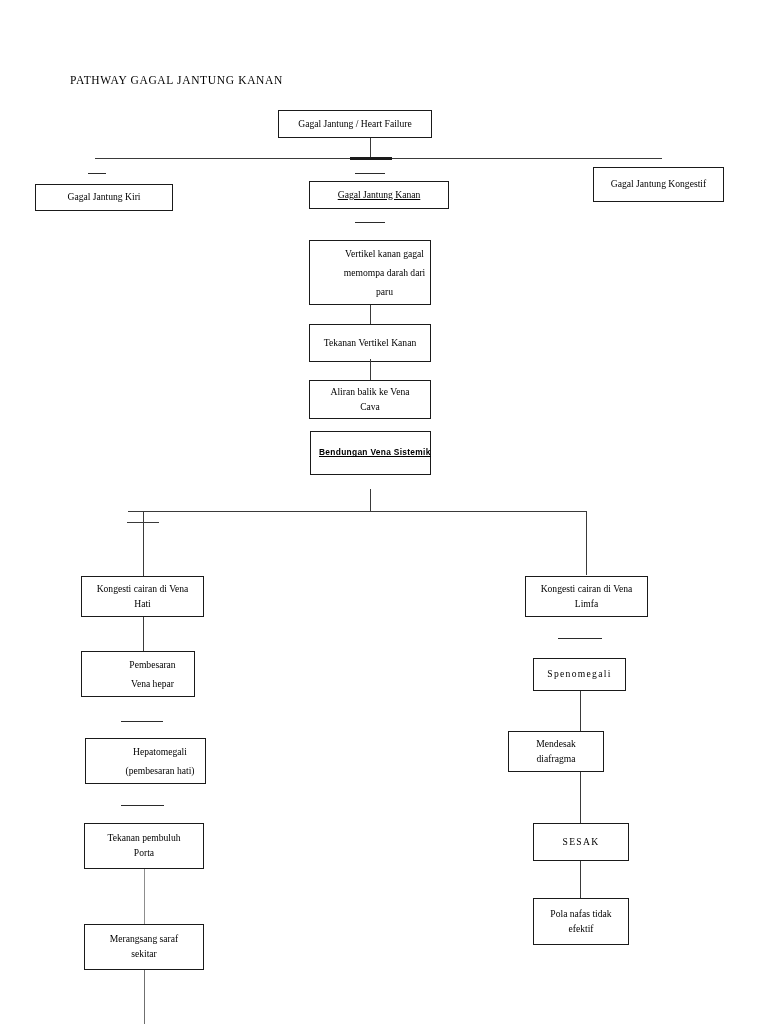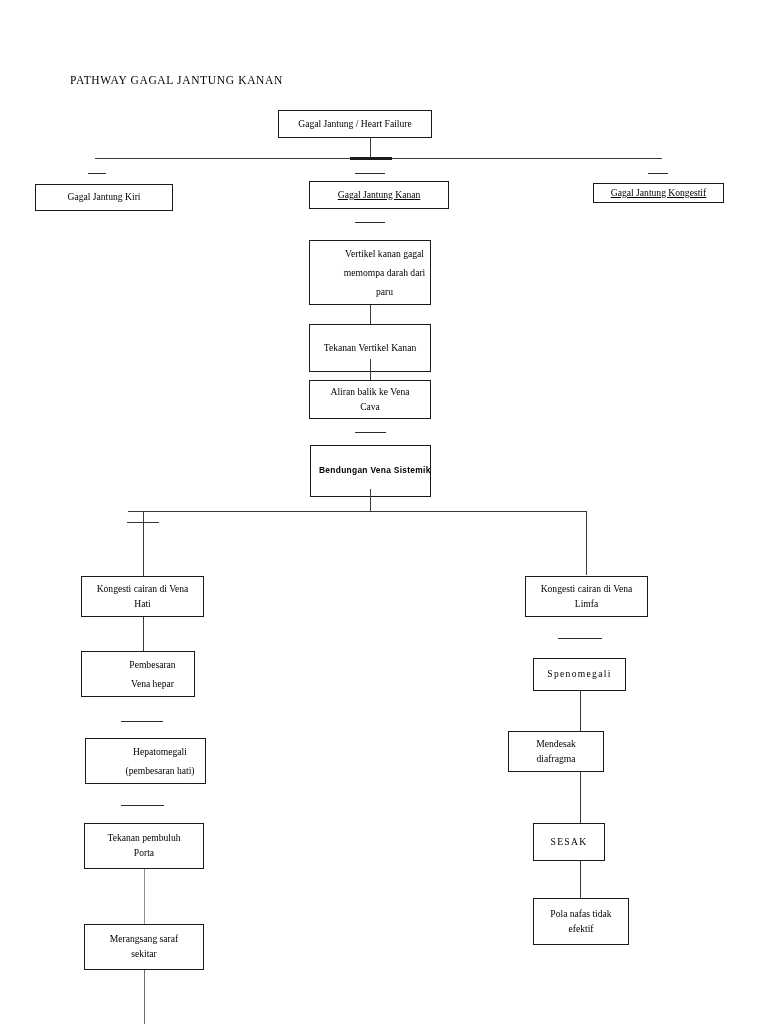--- a/index.html
+++ b/index.html
@@ -105,48 +105,48 @@
   <div class="stub" style="left:355px; top:173px; width:30px;"></div>
 
   <div class="node" style="left:35px; top:184px; width:138px; height:27px;">
     <span class="ln">Gagal Jantung Kiri</span>
   </div>
 
   <div class="node" style="left:309px; top:181px; width:140px; height:28px;text-decoration:underline;">
     <span class="ln">Gagal Jantung Kanan</span>
   </div>
 
-  <div class="node" style="left:593px; top:183px; width:131px; height:20px;text-decoration:underline;">
+  <div class="node" style="left:593px; top:167px; width:131px; height:35px;">
     <span class="ln">Gagal Jantung Kongestif</span>
   </div>
 
   <div class="stub" style="left:355px; top:222px; width:30px;"></div>
 
   <div class="node looser" style="left:309px; top:240px; width:122px; height:65px;">
     <span class="ln">Vertikel kanan gagal</span>
     <span class="ln">memompa darah dari</span>
     <span class="ln">paru</span>
   </div>
 
   <div class="vline" style="left:370px; top:305px; height:19px;"></div>
 
-  <div class="node" style="left:309px; top:324px; width:122px; height:48px;">
+  <div class="node" style="left:309px; top:324px; width:122px; height:38px;">
     <span class="ln">Tekanan Vertikel Kanan</span>
   </div>
 
   <div class="vline" style="left:370px; top:359px; height:21px;"></div>
 
   <div class="node" style="left:309px; top:380px; width:122px; height:39px;text-align:center;">
     <span class="ln">Aliran balik ke Vena</span>
     <span class="ln">Cava</span>
   </div>
 
   <div class="stub" style="left:355px; top:432px; width:31px;"></div>
 
-  <div class="node sans" style="left:310px; top:445px; width:121px; height:52px;">
+  <div class="node sans" style="left:310px; top:431px; width:121px; height:44px;text-decoration:underline;">
     <span class="ln">Bendungan Vena Sistemik</span>
   </div>
 
   <div class="vline" style="left:370px; top:489px; height:22px;"></div>
   <div class="hline" style="left:128px; top:511px; width:459px;"></div>
 
   <div class="vline" style="left:143px; top:511px; height:65px;"></div>
   <div class="hline" style="left:127px; top:522px; width:32px;"></div>
 
   <div class="vline" style="left:586px; top:511px; height:64px;"></div>
@@ -199,21 +199,21 @@
 
   <div class="vline" style="left:580px; top:691px; height:40px;"></div>
 
   <div class="node" style="left:508px; top:731px; width:96px; height:41px;">
     <span class="ln">Mendesak</span>
     <span class="ln">diafragma</span>
   </div>
 
   <div class="vline" style="left:580px; top:772px; height:51px;"></div>
 
-  <div class="node spaced" style="left:533px; top:823px; width:72px; height:38px;">
+  <div class="node spaced" style="left:533px; top:823px; width:96px; height:38px;">
     <span class="ln">SESAK</span>
   </div>
 
   <div class="vline" style="left:580px; top:861px; height:37px;"></div>
 
   <div class="node" style="left:533px; top:898px; width:96px; height:47px;">
     <span class="ln">Pola nafas tidak</span>
     <span class="ln">efektif</span>
   </div>
 

